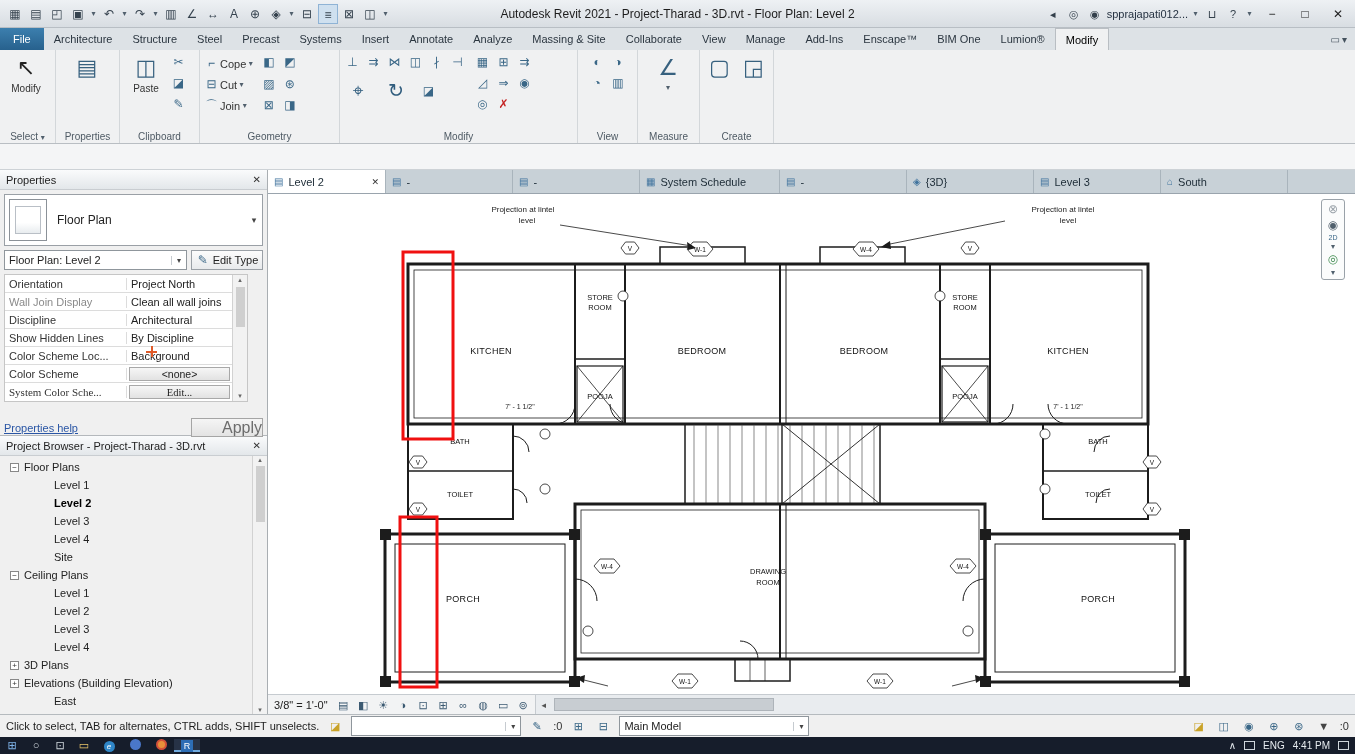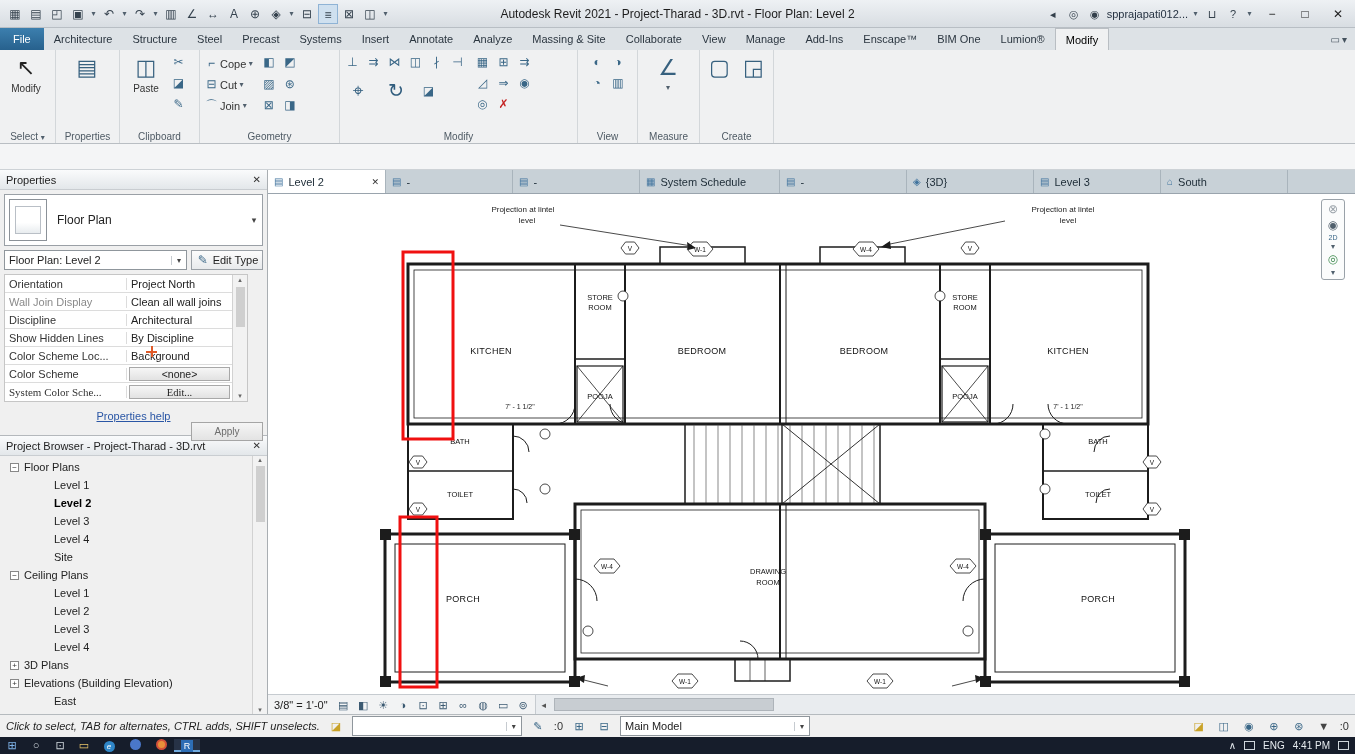--- a/index.html
+++ b/index.html
@@ -73,24 +73,24 @@
   .prow { display:flex; height:18px; border-bottom:1px solid #dcdcdc; align-items:center; }
   .prow:last-child { border-bottom:none;font-family:Liberation Serif, serif; }
   .pname { width:122px; padding:0 4px; border-right:1px solid #dcdcdc; overflow:hidden; white-space:nowrap; color:#333; }
   .pname.dim { color:#8a8a8a; }
   .pval { flex:1; padding:0 4px; overflow:hidden; white-space:nowrap; color:#222; }
   .pval.ctl { display:flex; align-items:center; justify-content:center; margin:1px 2px;
               background:linear-gradient(#f6f6f6,#e2e2e2); border:1px solid #a8a8a8; height:14px; font-size:10.5px; }
   .pscroll { width:15px; background:#f2f2f2; border-left:1px solid #d2d2d2; display:flex; flex-direction:column; align-items:center; font-size:7px; color:#666; }
   .pscroll .thumb { width:9px; height:40px; background:#cfcfcf; margin-top:2px; }
   .pscroll .sa { line-height:10px; }
-  .pbottom { margin:8px 4px 0; display:flex; align-items:center;flex-direction:column; }
+  .pbottom { margin:16px 4px 0; display:flex; align-items:center; }
   .phelp { color:#2a56a5; text-decoration:underline; font-size:11px; }
-  .apply { margin-left:auto; width:72px; height:19px; line-height:17px; text-align:center; color:#6c6c6c;
-           background:linear-gradient(#f5f5f5,#e3e3e3); border:1px solid #a5a5a5; font-size:10px; }
+  .apply { margin-left:auto; width:72px; height:19px; line-height:17px; text-align:right; color:#6c6c6c;
+           background:linear-gradient(#f5f5f5,#e3e3e3); border:1px solid #a5a5a5; font-size:16px; }
   .curx { position:absolute; left:146px; top:176px; width:11px; height:11px; pointer-events:none; }
   .curx i { position:absolute; background:#e05a28; }
   .curx i:nth-child(1){ left:5px; top:0; width:2px; height:11px; }
   .curx i:nth-child(2){ left:0; top:5px; width:11px; height:2px; }
 
   
   .pb { flex:1; display:flex; flex-direction:column; min-height:0; }
   .pbtree { flex:1; display:flex; min-height:0; background:#f0f0f0; }
   .tree { flex:1; padding-top:2px; overflow:hidden; }
   .titem { display:flex; align-items:center; height:18px; white-space:nowrap; }
@@ -127,21 +127,21 @@
   .vcb { height:20px; flex:0 0 20px; background:#f2f3f4; border-top:1px solid #c6cbd0; display:flex; align-items:center; gap:3px; padding-left:6px; }
   .vci { width:17px; height:16px; line-height:16px; text-align:center; font-size:11px; color:#3c5a72; }
   .vcb .sc { font-size:11px; color:#222; margin-right:4px; white-space:nowrap; }
   .hsb { flex:1; align-self:stretch; display:flex; align-items:center; background:#e9ecef; border-left:1px solid #c6cbd0; }
   .hsb .ar { width:16px; text-align:center; font-size:9px; color:#555; }
   .hsb .tr { flex:1; height:100%; position:relative; }
   .hsb .th { position:absolute; left:2px; top:3px; height:13px; width:220px; background:#c8cdd2; border:1px solid #aeb4ba; }
 
   
   .sb { height:23px; flex:0 0 23px; background:#f0f0f0; border-top:1px solid #b5babe; display:flex; align-items:center; gap:7px; padding:0 6px; }
-  .sb .msg { white-space:nowrap; color:#1e1e1e;font-style:italic; }
+  .sb .msg { white-space:nowrap; color:#1e1e1e; }
   .sbi { width:18px; height:17px; line-height:17px; text-align:center; font-size:11px; color:#3a6787; }
   .sbi.gold { color:#c9a227; }
   .sb .combo { flex:0 0 auto; }
   .cnt { color:#333; }
 
   
   .tk { height:17px; flex:0 0 17px; background:#161d2b; display:flex; align-items:center; color:#dfe5ea; }
   .tki { width:24px; text-align:center; font-size:11px; line-height:17px; color:#cfd6dc; }
   .tki.win { color:#7fb3e8; }
   .tki.folder { color:#e8c56a; }

